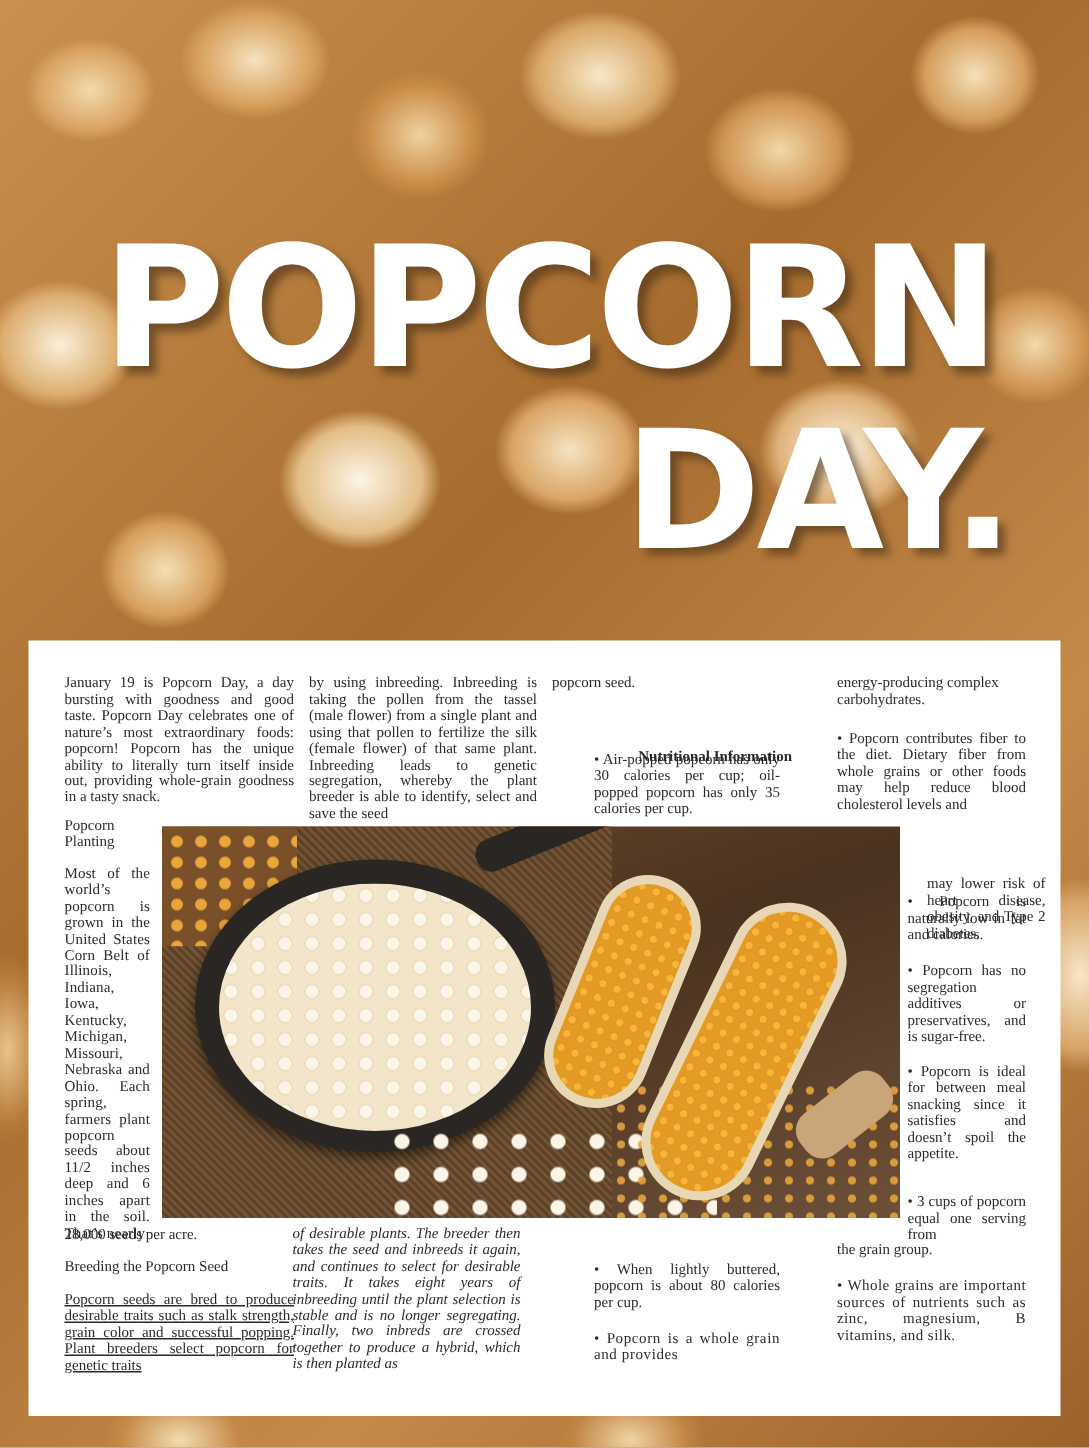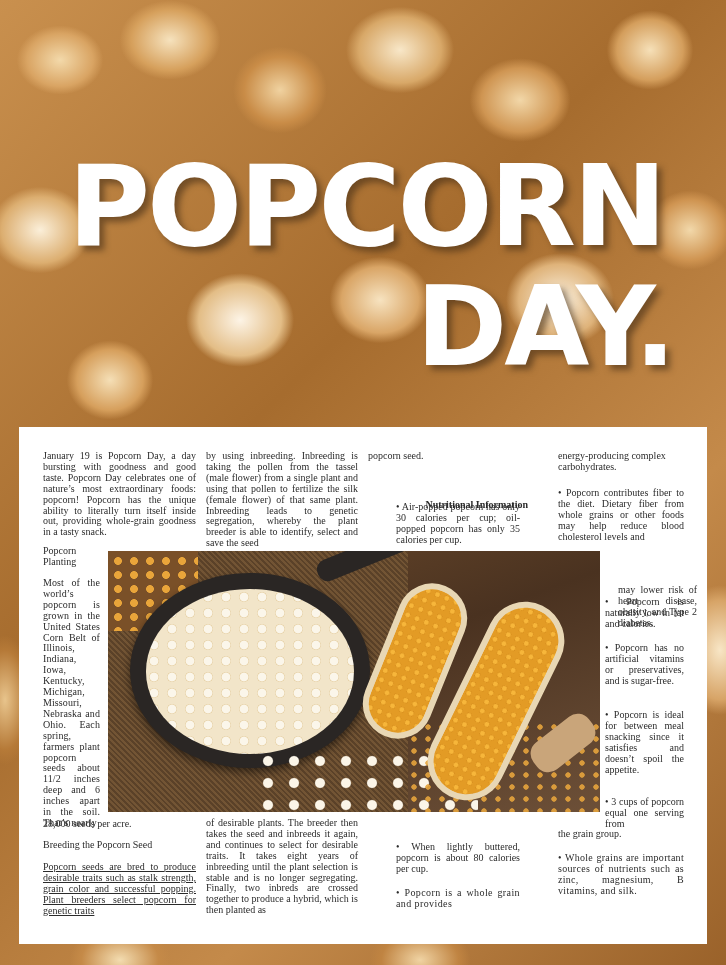--- a/index.html
+++ b/index.html
@@ -148,21 +148,21 @@
 <div class="txt" style="left:43px; top:840px; width:153px; text-align:left;">
   <p>Breeding the Popcorn Seed</p>
 </div>
 <div class="txt" style="left:43px; top:862px; width:153px;text-decoration:underline;">
   <p>Popcorn seeds are bred to produce desirable traits such as stalk strength, grain color and successful popping. Plant breeders select popcorn for genetic traits</p>
 </div>
 
 <div class="txt" style="left:206px; top:451px; width:152px;">
   <p>by using inbreeding. Inbreeding is taking the pollen from the tassel (male flower) from a single plant and using that pollen to fertilize the silk (female flower) of that same plant. Inbreeding leads to genetic segregation, whereby the plant breeder is able to identify, select and save the seed</p>
 </div>
-<div class="txt" style="left:206px; top:818px; width:152px;">
+<div class="txt" style="left:195px; top:818px; width:152px;font-style:italic;">
   <p>of desirable plants. The breeder then takes the seed and inbreeds it again, and continues to select for desirable traits. It takes eight years of inbreeding until the plant selection is stable and is no longer segregating. Finally, two inbreds are crossed together to produce a hybrid, which is then planted as</p>
 </div>
 
 <div class="txt" style="left:368px; top:451px; width:160px; text-align:left;">
   <p>popcorn seed.</p>
 </div>
 <div class="txt" style="left:368px; top:500px; width:160px; text-align:right;font-weight:bold;">
   <p>Nutritional Information</p>
 </div>
 <div class="txt" style="left:396px; top:502px; width:124px;">
@@ -181,21 +181,21 @@
 <div class="txt" style="left:558px; top:488px; width:126px;">
   <p>• Popcorn contributes fiber to the diet. Dietary fiber from whole grains or other foods may help reduce blood cholesterol levels and</p>
 </div>
 <div class="txt" style="left:618px; top:542px; width:79px;margin-top:43px;">
   <p>may lower risk of heart disease, obesity, and Type 2 diabetes.</p>
 </div>
 <div class="txt" style="left:605px; top:597px; width:79px;">
   <p>• Popcorn is naturally low in fat and calories.</p>
 </div>
 <div class="txt" style="left:605px; top:643px; width:79px;">
-  <p>• Popcorn has no artificial vitamins or preservatives, and is sugar-free.</p>
+  <p>• Popcorn has no segregation additives or preservatives, and is sugar-free.</p>
 </div>
 <div class="txt" style="left:605px; top:710px; width:79px;">
   <p>• Popcorn is ideal for between meal snacking since it satisfies and doesn’t spoil the appetite.</p>
 </div>
 <div class="txt" style="left:605px; top:797px; width:79px;">
   <p>• 3 cups of popcorn equal one serving from</p>
 </div>
 <div class="txt" style="left:558px; top:829px; width:126px; text-align:left;">
   <p>the grain group.</p>
 </div>

